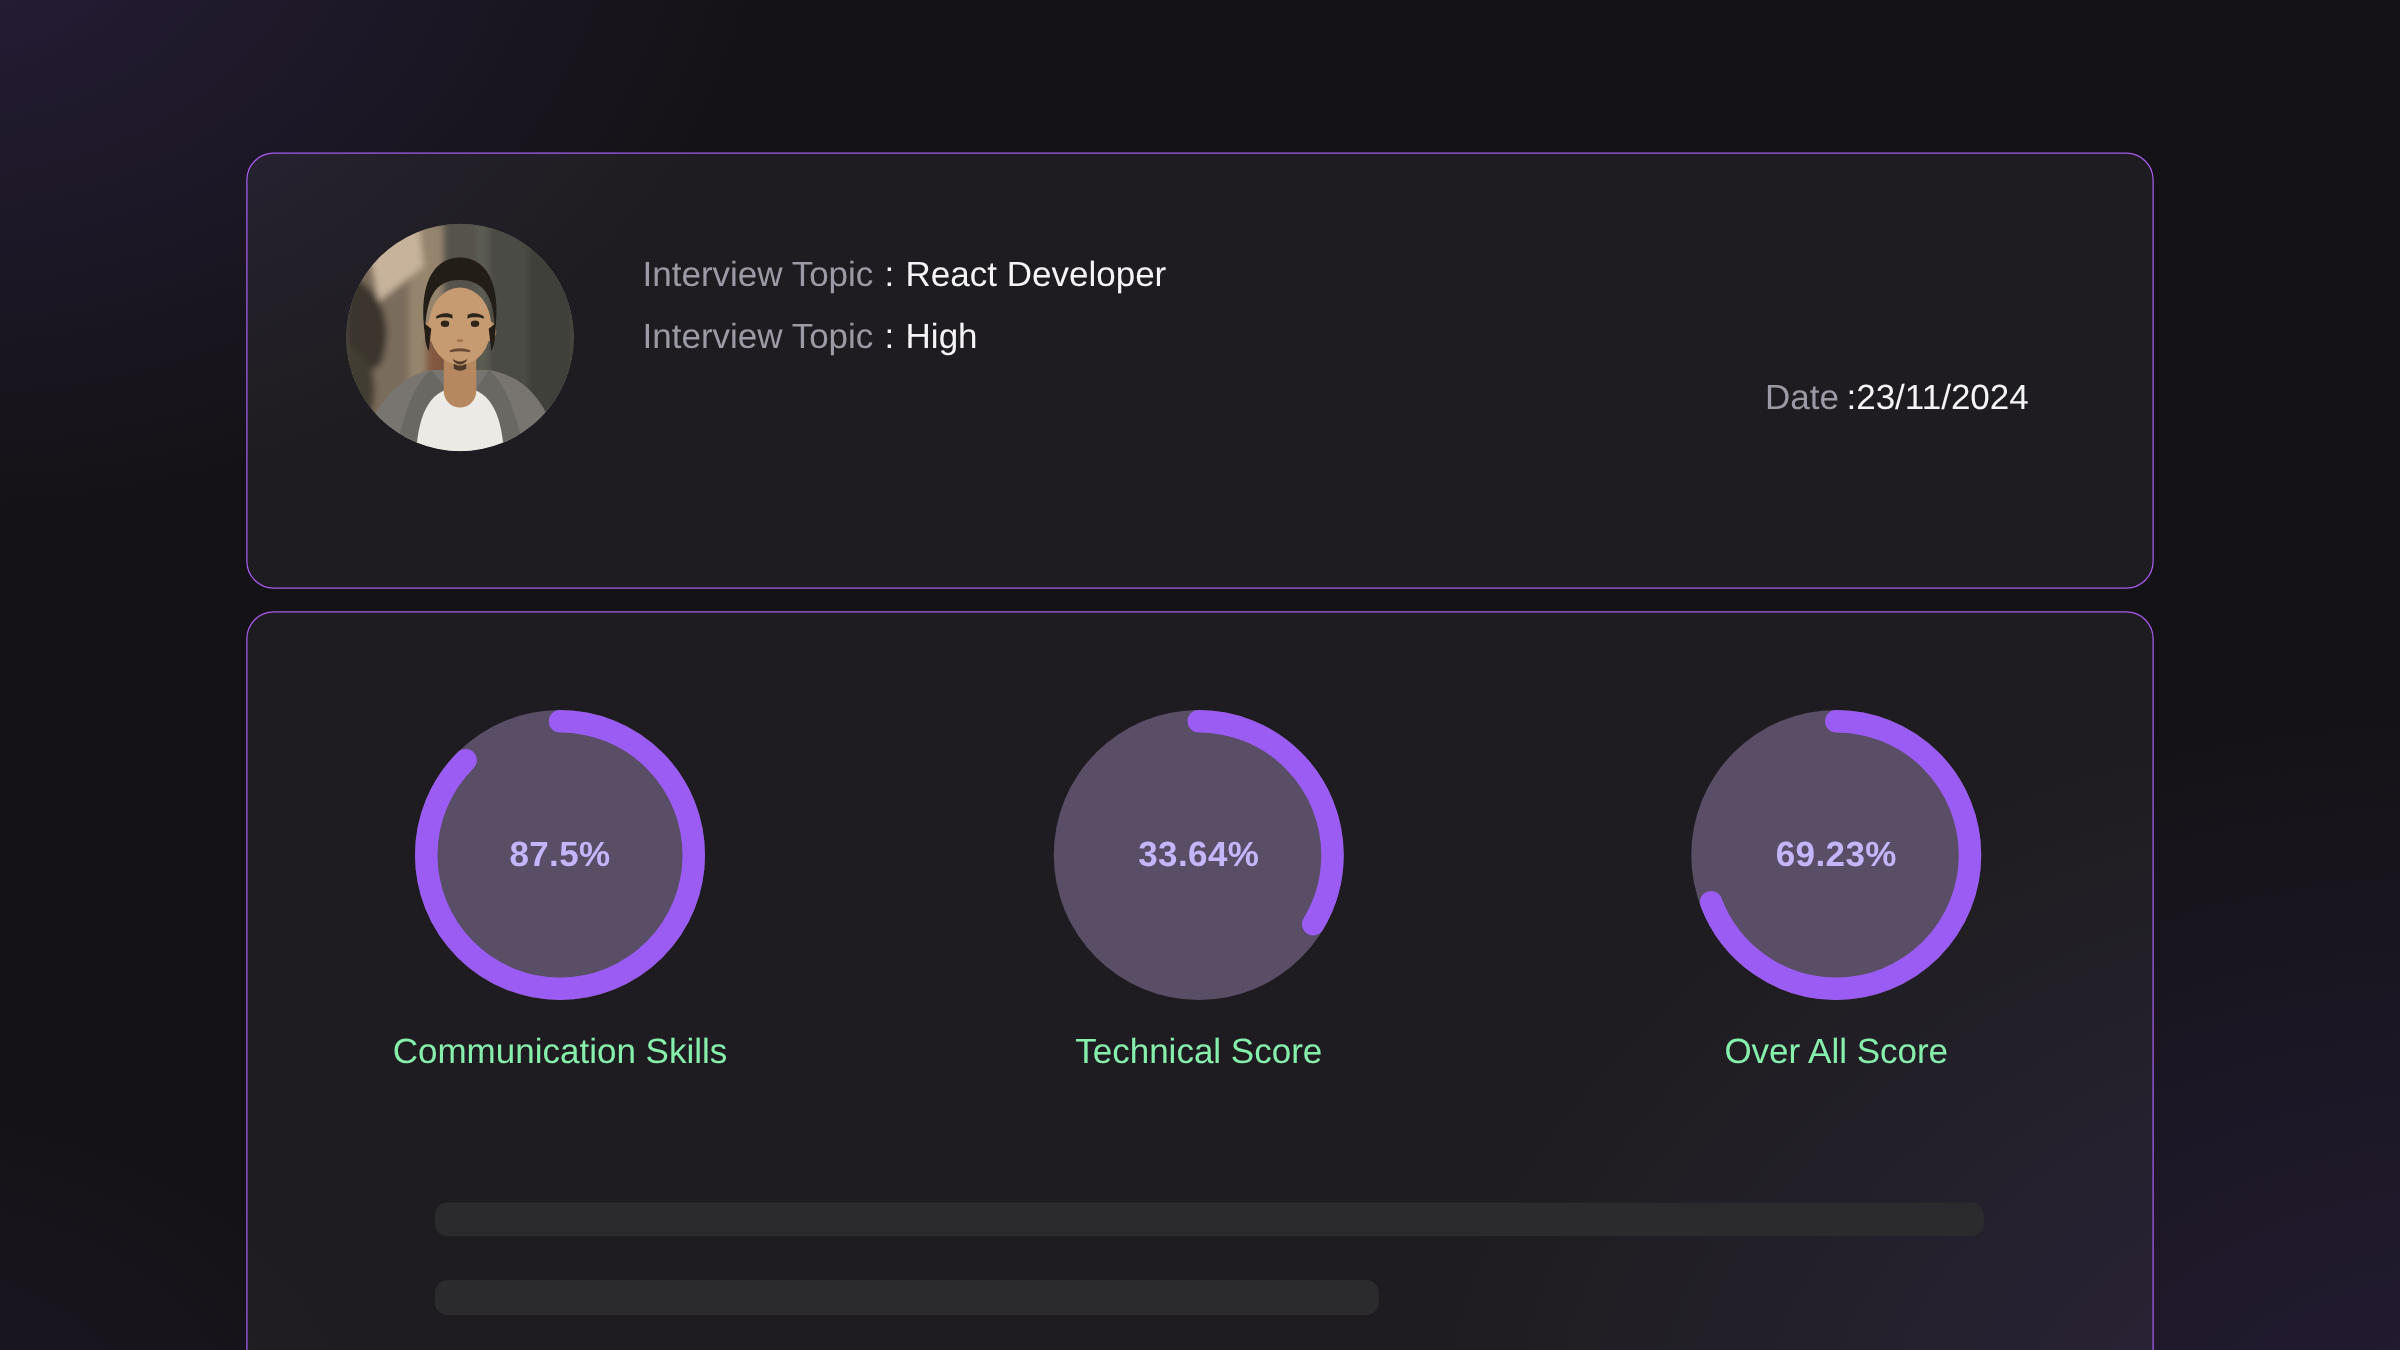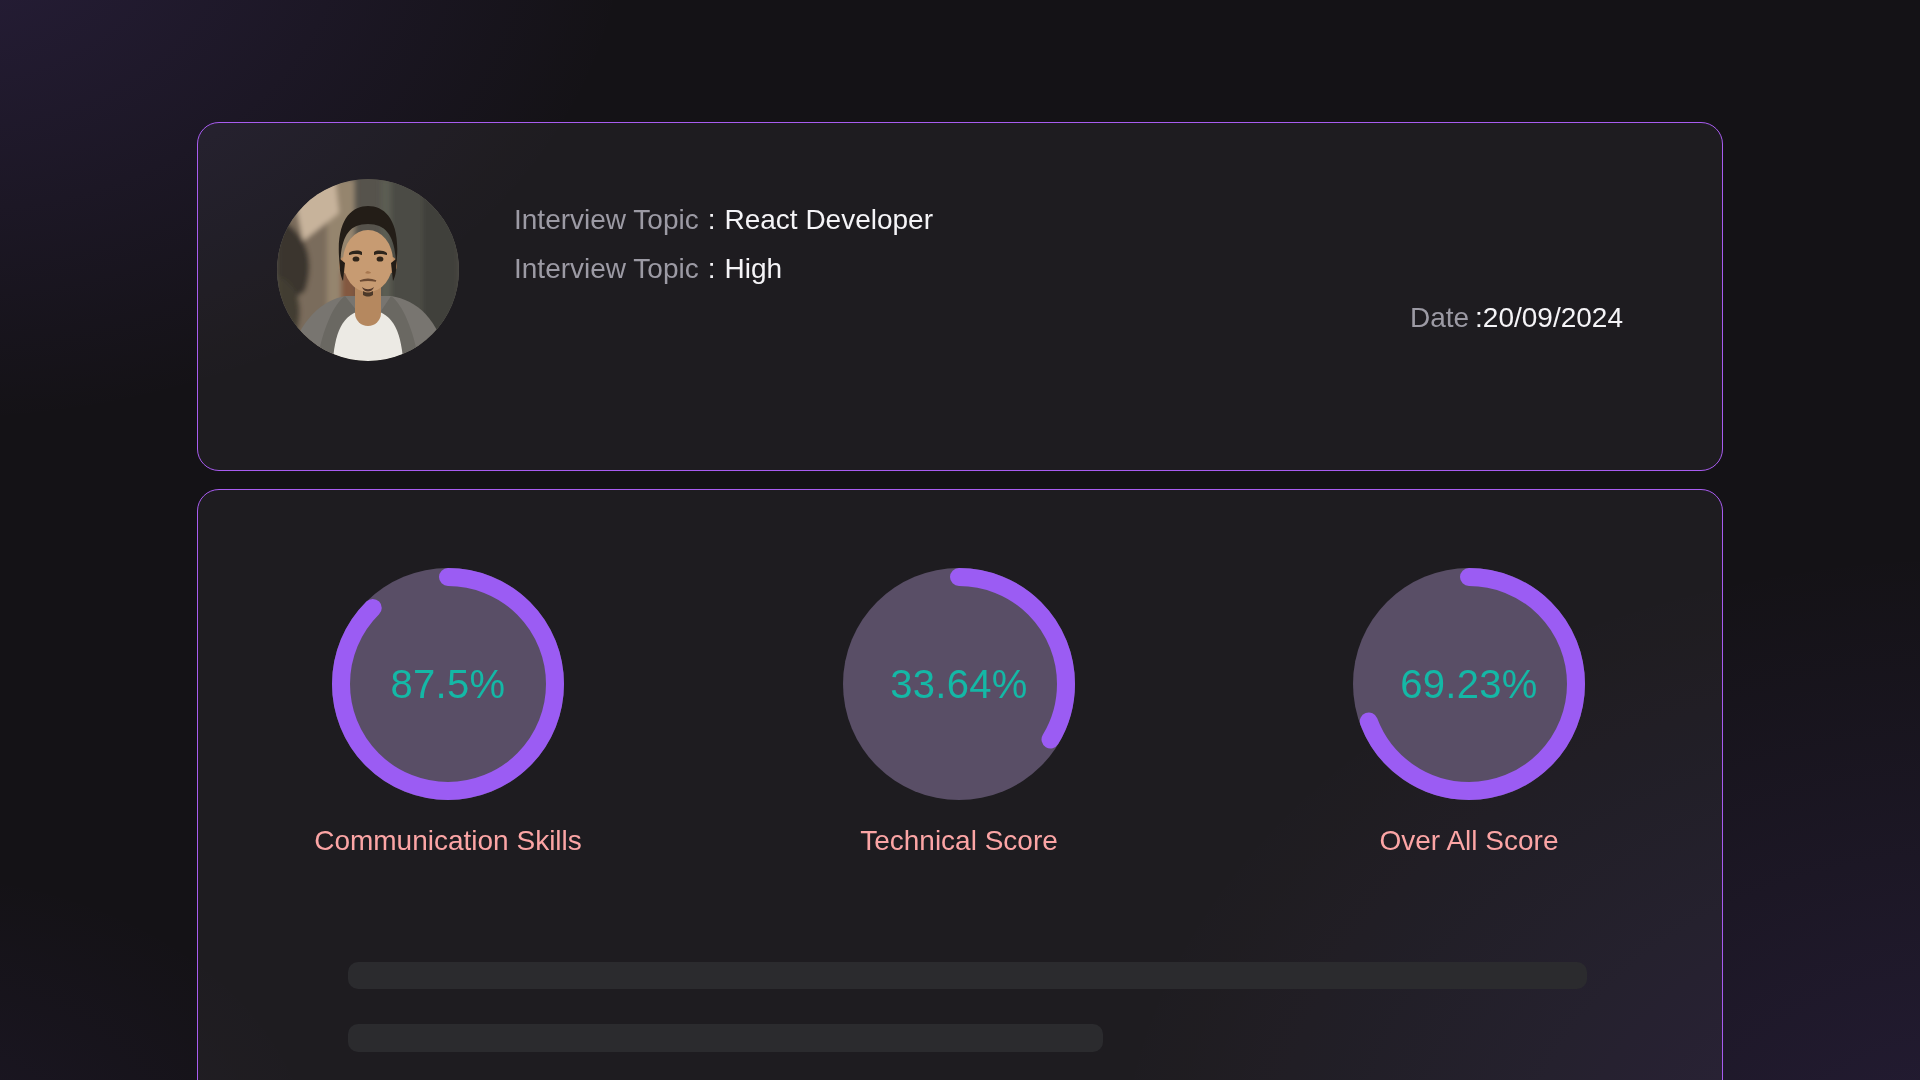--- a/index.html
+++ b/index.html
@@ -41,23 +41,23 @@
   .ring-block { position:absolute; top:74px; width:300px; text-align:center; }
   .ring-block.r0 { left:100px; }
   .ring-block.r1 { left:611px; }
   .ring-block.r2 { left:1121px; }
   .ring { position:relative; width:240px; height:240px; margin:0 auto; }
   .ring svg { display:block; }
   .disc { fill:var(--disc,#594e66); }
   .arc  { fill:none; stroke:var(--arc,#9b5cf3); stroke-width:18; stroke-linecap:round; }
   .pct {
     position:absolute; inset:0; display:flex; align-items:center; justify-content:center;
-    font-size:40px; font-weight:400; color:#14b8a6; letter-spacing:.3px;
+    font-size:28px; font-weight:700; color:#c4b5fd; letter-spacing:.3px;
   }
-  .ring-label { margin-top:21px; font-size:28px; color:#fca5a5; font-weight:400; }
+  .ring-label { margin-top:21px; font-size:28px; color:#86efac; font-weight:400; }
 
   .skeleton { position:absolute; left:150px; border-radius:10px; background:var(--skel,#2b2b2e); }
   .skeleton.s1 { top:472px; width:1239px; height:27px; }
   .skeleton.s2 { top:534px; width:755px;  height:28px; }
 </style>
 </head>
 <body>
 
 <section class="card profile-card">
   <div class="avatar">
@@ -110,21 +110,21 @@
   <div class="info">
     <div class="row">
       <span class="lbl">Interview Topic</span><span class="sep">:</span><span class="val">React Developer</span>
     </div>
     <div class="row">
       <span class="lbl">Interview Topic</span><span class="sep">:</span><span class="val">High</span>
     </div>
   </div>
 
   <div class="date">
-    <span class="lbl">Date</span><span class="val">:20/09/2024</span>
+    <span class="lbl">Date</span><span class="val">:23/11/2024</span>
   </div>
 </section>
 
 <section class="card score-card">
 
   <div class="ring-block r0">
     <div class="ring">
       <svg width="240" height="240" viewBox="0 0 240 240">
         <circle class="disc" cx="120" cy="120" r="116"></circle>
         <circle class="arc" cx="120" cy="120" r="107" transform="rotate(-90 120 120)" stroke-dasharray="588.2632243846888 672.3008278682157"></circle>

